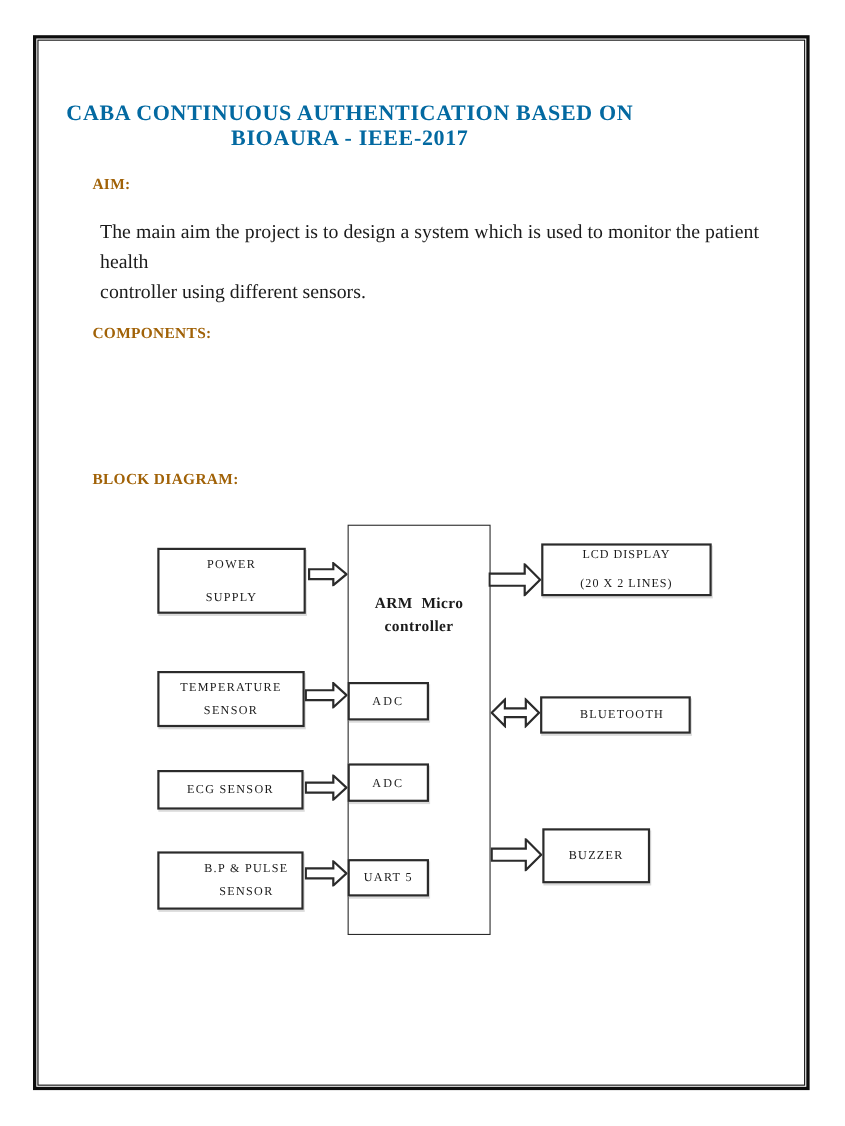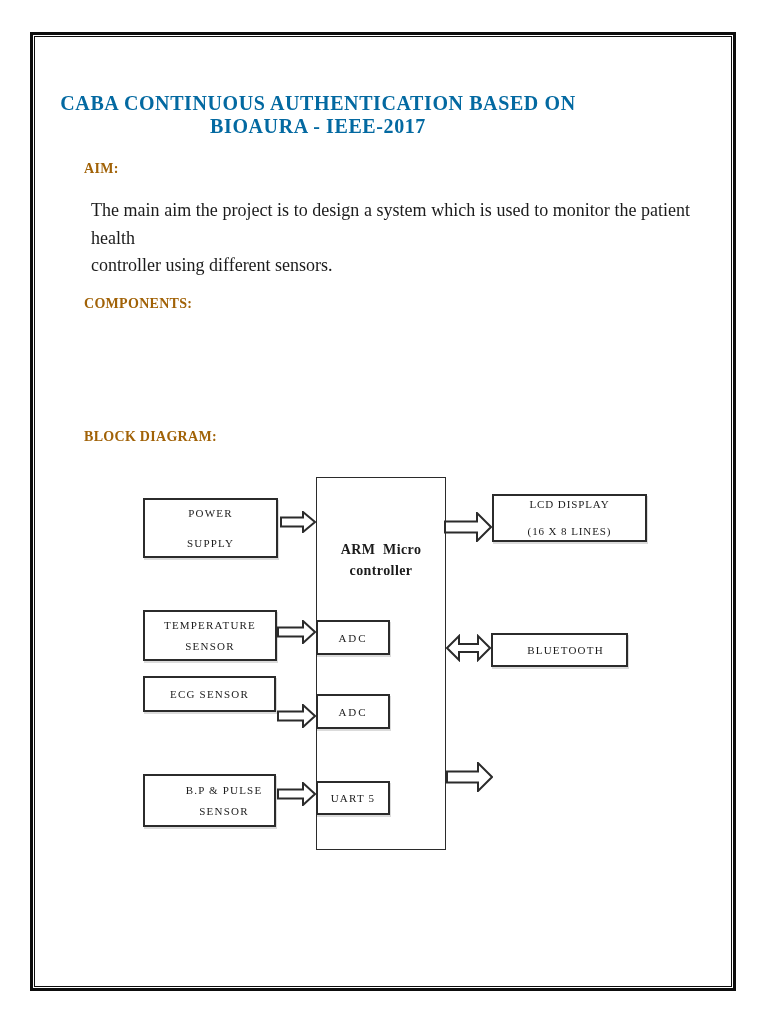--- a/index.html
+++ b/index.html
@@ -106,21 +106,21 @@
   }
   .box-arm .arm-pad { height: 61px; }
 
   .box-lcd    { left: 492px; top: 494px; width: 155px; height: 48px; }
   .box-lcd .box-label { line-height: 27px; letter-spacing: 0.9px; }
 
   .box-temp   { left: 143px; top: 610px; width: 134px; height: 51px; }
   .box-temp .box-label { line-height: 21px; }
 
   .box-adc1   { left: 316px; top: 620px; width: 74px; height: 35px; z-index: 2; }
-  .box-ecg    { left: 143px; top: 676px; width: 133px; height: 36px; }
+  .box-ecg    { left: 143px; top: 700px; width: 133px; height: 36px; }
   .box-adc2   { left: 316px; top: 694px; width: 74px; height: 35px; z-index: 2; }
 
   .box-bp     { left: 143px; top: 774px; width: 133px; height: 53px; padding-left: 29px; }
   .box-bp .box-label { line-height: 21px; }
 
   .box-uart   { left: 316px; top: 781px; width: 74px; height: 34px; z-index: 2; }
   .box-bt     { left: 491px; top: 633px; width: 137px; height: 34px; padding-left: 12px; }
   .box-buzzer { left: 493px; top: 753px; width: 98px;  height: 50px; }
 
   .adc-label  { letter-spacing: 2px; }
@@ -160,21 +160,21 @@
   </div>
 
   <div class="diagram-box box-arm">
     <div class="arm-pad"></div>
     <div class="arm-line">ARM  Micro</div>
     <div class="arm-line">controller</div>
   </div>
 
   <div class="diagram-box box-lcd">
     <div class="box-label">LCD DISPLAY</div>
-    <div class="box-label">(16 X 8 LINES)</div>
+    <div class="box-label">(20 X 2 LINES)</div>
   </div>
 
   <div class="diagram-box box-temp">
     <div class="box-label">TEMPERATURE</div>
     <div class="box-label">SENSOR</div>
   </div>
 
   <div class="diagram-box box-adc1">
     <div class="box-label adc-label">ADC</div>
   </div>
@@ -193,20 +193,23 @@
   </div>
 
   <div class="diagram-box box-uart">
     <div class="box-label">UART 5</div>
   </div>
 
   <div class="diagram-box box-bt">
     <div class="box-label">BLUETOOTH</div>
   </div>
 
+  <div class="diagram-box box-buzzer">
+    <div class="box-label">BUZZER</div>
+  </div>
 
   <svg class="arrow" style="left:280px; top:511px;" width="36" height="22">
     <polygon points="1,6.5 23,6.5 23,1 35,11 23,21 23,15.5 1,15.5"></polygon>
   </svg>
 
   <svg class="arrow" style="left:444px; top:512px;" width="48" height="30">
     <polygon points="1,9.5 33,9.5 33,1 47,15 33,29 33,20.5 1,20.5"></polygon>
   </svg>
 
   <svg class="arrow" style="left:277px; top:620px;" width="39" height="24">

